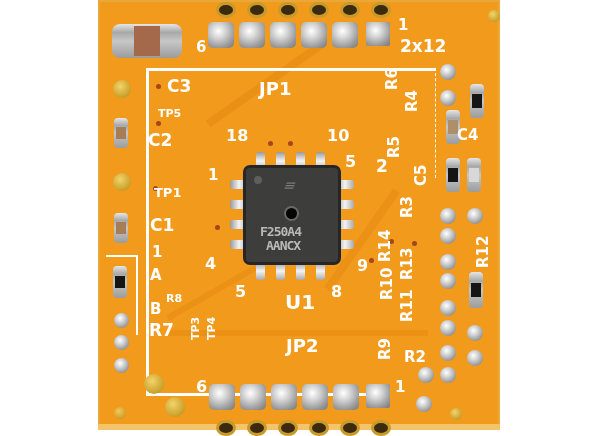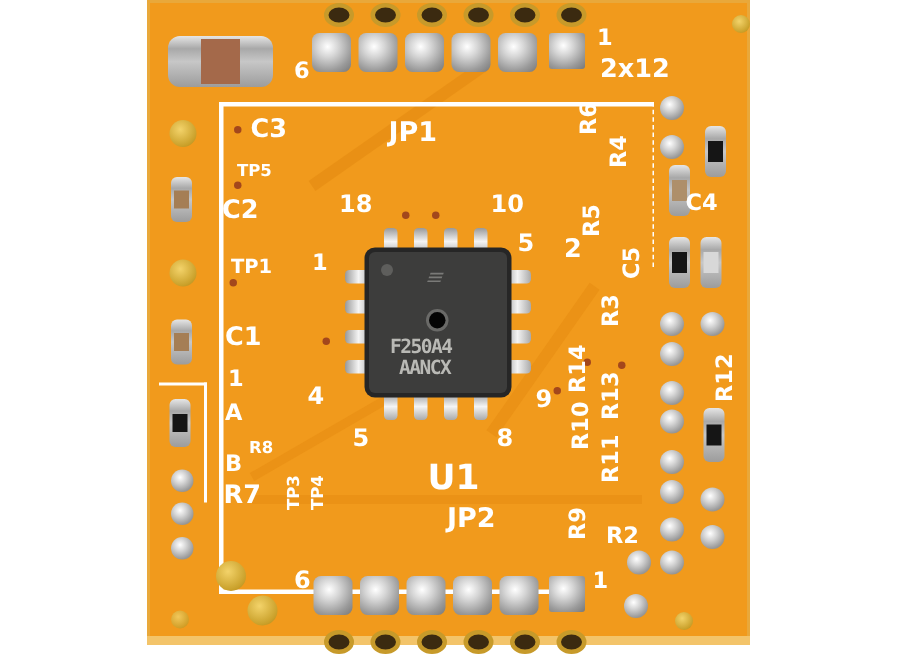--- a/index.html
+++ b/index.html
@@ -167,34 +167,34 @@
 <div class="via" style="left:389px;top:239px"></div>
 <div class="via" style="left:412px;top:241px"></div>
 <div class="via" style="left:369px;top:258px"></div>
 
 <div class="silk" style="left:196px;top:40px;font-size:15px">6</div>
 <div class="silk" style="left:398px;top:18px;font-size:15px">1</div>
 <div class="silk" style="left:400px;top:38px;font-size:17px">2x12</div>
 <div class="silk" style="left:167px;top:78px;font-size:17px">C3</div>
 <div class="silk" style="left:158px;top:108px;font-size:11px">TP5</div>
 <div class="silk" style="left:148px;top:132px;font-size:17px">C2</div>
-<div class="silk" style="left:154px;top:172px;font-size:13px">TP1</div>
+<div class="silk" style="left:154px;top:186px;font-size:13px">TP1</div>
 <div class="silk" style="left:150px;top:217px;font-size:17px">C1</div>
 <div class="silk" style="left:152px;top:245px;font-size:15px">1</div>
 <div class="silk" style="left:150px;top:268px;font-size:15px">A</div>
 <div class="silk" style="left:150px;top:302px;font-size:15px">B</div>
 <div class="silk" style="left:166px;top:293px;font-size:11px">R8</div>
 <div class="silk" style="left:149px;top:322px;font-size:17px">R7</div>
 <div class="silk" style="left:190px;top:340px;font-size:11px;transform:rotate(-90deg);transform-origin:left top">TP3</div>
 <div class="silk" style="left:206px;top:340px;font-size:11px;transform:rotate(-90deg);transform-origin:left top">TP4</div>
 <div class="silk" style="left:196px;top:379px;font-size:16px">6</div>
 <div class="silk" style="left:395px;top:380px;font-size:15px">1</div>
 <div class="silk" style="left:259px;top:80px;font-size:18px">JP1</div>
-<div class="silk" style="left:298px;top:337px;font-size:18px">JP2</div>
-<div class="silk" style="left:285px;top:308px;font-size:23px">U1</div>
+<div class="silk" style="left:286px;top:337px;font-size:18px">JP2</div>
+<div class="silk" style="left:285px;top:292px;font-size:20px">U1</div>
 <div class="silk" style="left:226px;top:128px;font-size:16px">18</div>
 <div class="silk" style="left:327px;top:128px;font-size:16px">10</div>
 <div class="silk" style="left:345px;top:154px;font-size:16px">5</div>
 <div class="silk" style="left:208px;top:168px;font-size:15px">1</div>
 <div class="silk" style="left:205px;top:256px;font-size:16px">4</div>
 <div class="silk" style="left:235px;top:284px;font-size:16px">5</div>
 <div class="silk" style="left:331px;top:284px;font-size:16px">8</div>
 <div class="silk" style="left:357px;top:258px;font-size:16px">9</div>
 <div class="silk" style="left:376px;top:158px;font-size:17px">2</div>
 <div class="silk" style="left:385px;top:90px;font-size:15px;transform:rotate(-90deg);transform-origin:left top">R6</div>

